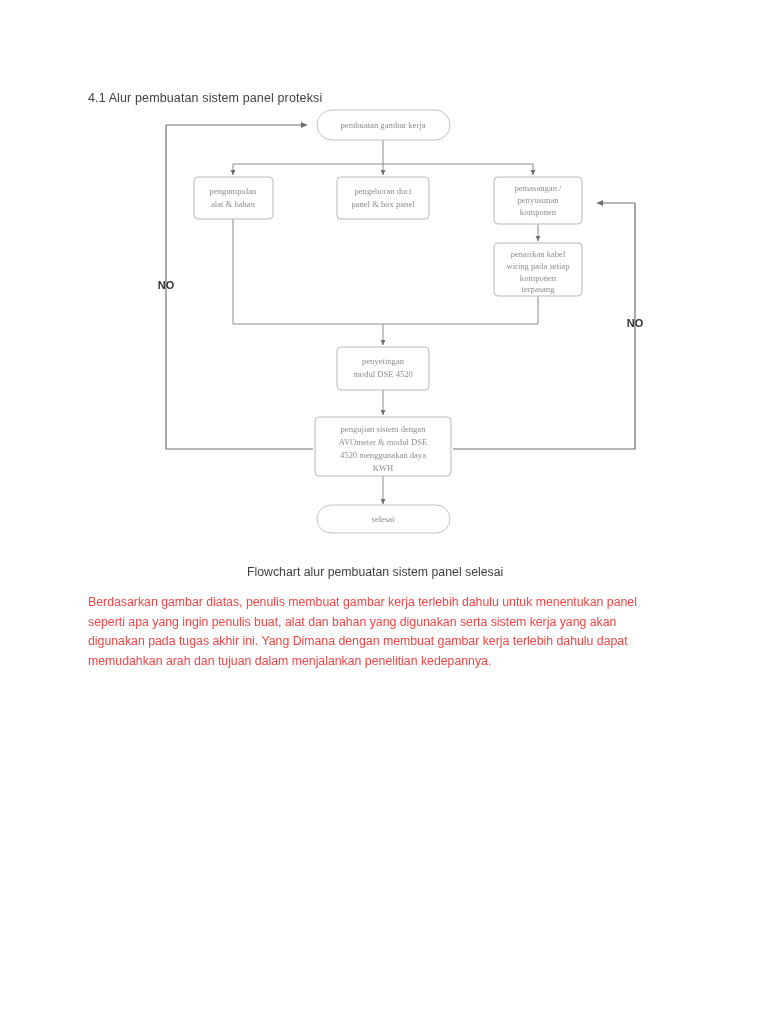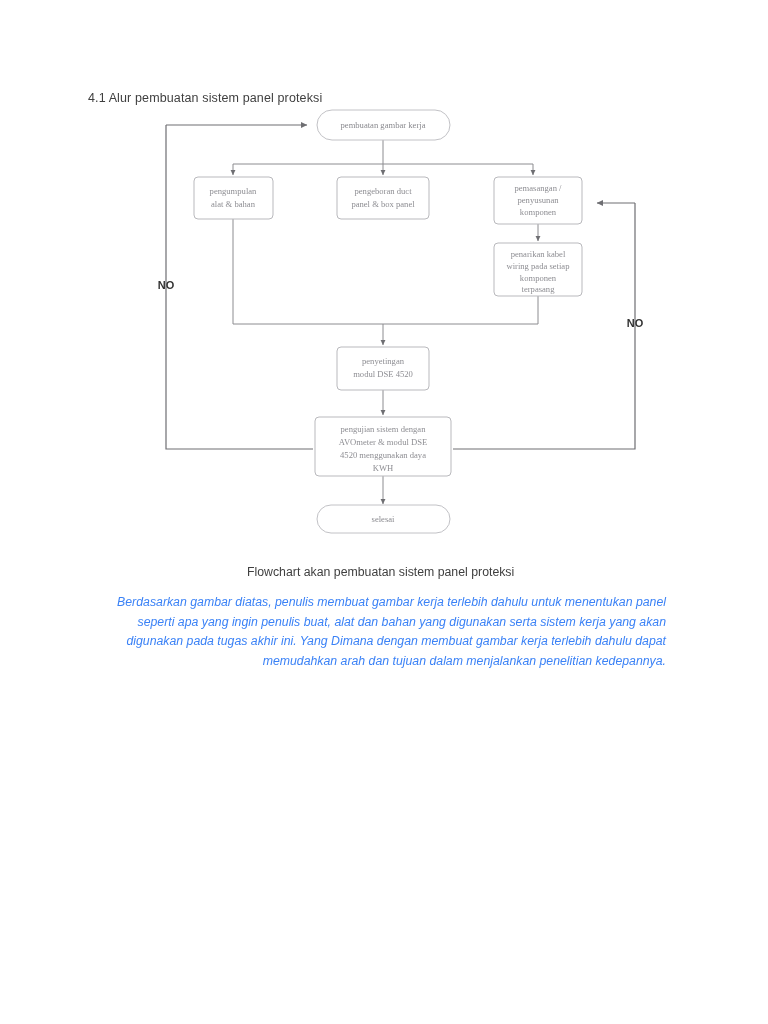--- a/index.html
+++ b/index.html
@@ -83,23 +83,22 @@
     color: #3f3f3f;
     white-space: nowrap;
   }
   .body-text {
     position: absolute;
     left: 88px;
     top: 593px;
     width: 578px;
     font-size: 12.3px;
     line-height: 19.6px;
-    color: #3b82f6;
-    text-align: right;
-    font-style: italic;
+    color: #ef4444;
+    text-align: left;
   }
 </style>
 </head>
 <body>
 
 <div class="page">
 
   <div class="heading">4.1 Alur pembuatan sistem panel proteksi</div>
 
   <div class="flow-wrap">
@@ -171,17 +170,17 @@
 
       <rect class="stadium-shape" x="317" y="404" width="133" height="28" rx="14" ry="14"></rect>
       <text class="node-text-start" x="383" y="421" text-anchor="middle">selesai</text>
 
       <text class="no-label" x="166" y="188" text-anchor="middle">NO</text>
       <text class="no-label" x="635" y="226" text-anchor="middle">NO</text>
 
     </svg>
   </div>
 
-  <div class="caption">Flowchart akan pembuatan sistem panel proteksi</div>
+  <div class="caption">Flowchart alur pembuatan sistem panel selesai</div>
 
   <div class="body-text">Berdasarkan gambar diatas, penulis membuat gambar kerja terlebih dahulu untuk menentukan panel seperti apa yang ingin penulis buat, alat dan bahan yang digunakan serta sistem kerja yang akan digunakan pada tugas akhir ini. Yang Dimana dengan membuat gambar kerja terlebih dahulu dapat memudahkan arah dan tujuan dalam menjalankan penelitian kedepannya.</div>
 
 </div>
 
 </body></html>

